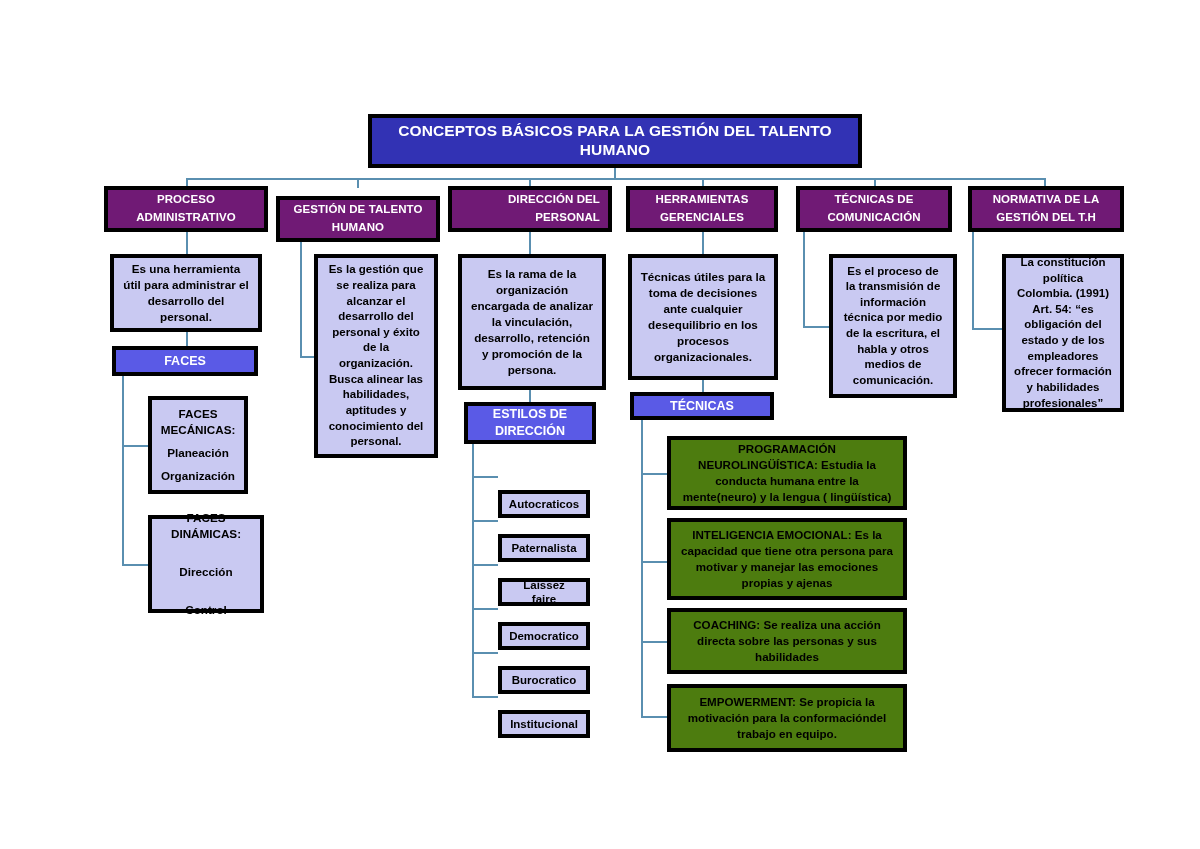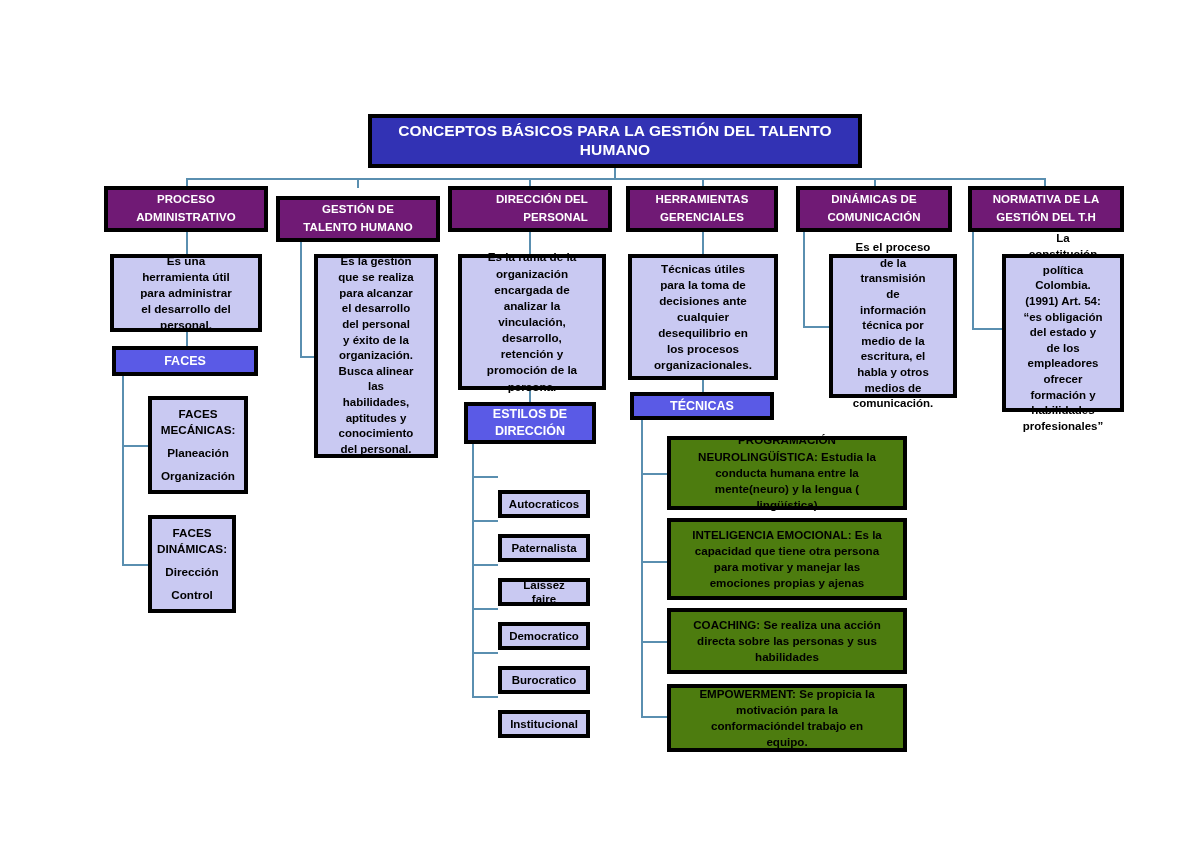--- a/index.html
+++ b/index.html
@@ -18,21 +18,21 @@
   
   .node{
     position:absolute;
     border:4px solid #000000;
     box-sizing:border-box;
     display:flex;align-items:center;justify-content:center;
     text-align:center;
     line-height:1.22;
     z-index:3;
   }
-  .node .txt{display:block;width:100%;padding:0 20px;}
+  .node .txt{display:block;width:100%;padding:0 8px;}
 
   
   .title{
     background:#3232b4;color:#ffffff;
     font-weight:bold;font-size:15.5px;letter-spacing:.1px;
   }
   
   .cat{
     background:#701a75;color:#ffffff;
     font-weight:bold;font-size:11.5px;letter-spacing:.1px;
@@ -120,21 +120,21 @@
   <div class="node cat" style="left:276px;top:196px;width:164px;height:46px;">
     <span class="txt">GESTIÓN DE TALENTO HUMANO</span>
   </div>
   <div class="node cat" style="left:448px;top:186px;width:164px;height:46px;text-align:right;">
     <span class="txt">DIRECCIÓN DEL PERSONAL</span>
   </div>
   <div class="node cat" style="left:626px;top:186px;width:152px;height:46px;">
     <span class="txt">HERRAMIENTAS GERENCIALES</span>
   </div>
   <div class="node cat" style="left:796px;top:186px;width:156px;height:46px;">
-    <span class="txt">DINÁMICAS DE COMUNICACIÓN</span>
+    <span class="txt">TÉCNICAS DE COMUNICACIÓN</span>
   </div>
   <div class="node cat" style="left:968px;top:186px;width:156px;height:46px;align-items:center;">
     <span class="txt">NORMATIVA DE LA GESTIÓN DEL T.H</span>
   </div>
 
   <div class="node body-box" style="left:110px;top:254px;width:152px;height:78px;">
     <span class="txt">Es una herramienta útil para administrar el desarrollo del personal.</span>
   </div>
 
   <div class="node body-box body-sm" style="left:314px;top:254px;width:124px;height:204px;">
@@ -160,21 +160,21 @@
   <div class="node subhead" style="left:112px;top:346px;width:146px;height:30px;">
     <span class="txt">FACES</span>
   </div>
 
   <div class="node body-box" style="left:148px;top:396px;width:100px;height:98px;flex-direction:column;">
     <span class="txt">FACES MECÁNICAS:</span>
     <span class="txt" style="margin-top:7px;">Planeación</span>
     <span class="txt" style="margin-top:7px;">Organización</span>
   </div>
 
-  <div class="node body-box" style="left:148px;top:515px;width:88px;height:98px;flex-direction:column;">
+  <div class="node body-box" style="left:148px;top:515px;width:116px;height:98px;flex-direction:column;gap:15px;">
     <span class="txt">FACES DINÁMICAS:</span>
     <span class="txt" style="margin-top:7px;">Dirección</span>
     <span class="txt" style="margin-top:7px;">Control</span>
   </div>
 
   <div class="node subhead" style="left:464px;top:402px;width:132px;height:42px;">
     <span class="txt">ESTILOS DE DIRECCIÓN</span>
   </div>
 
   <div class="node leaf" style="left:498px;top:462px;width:92px;height:28px;">

